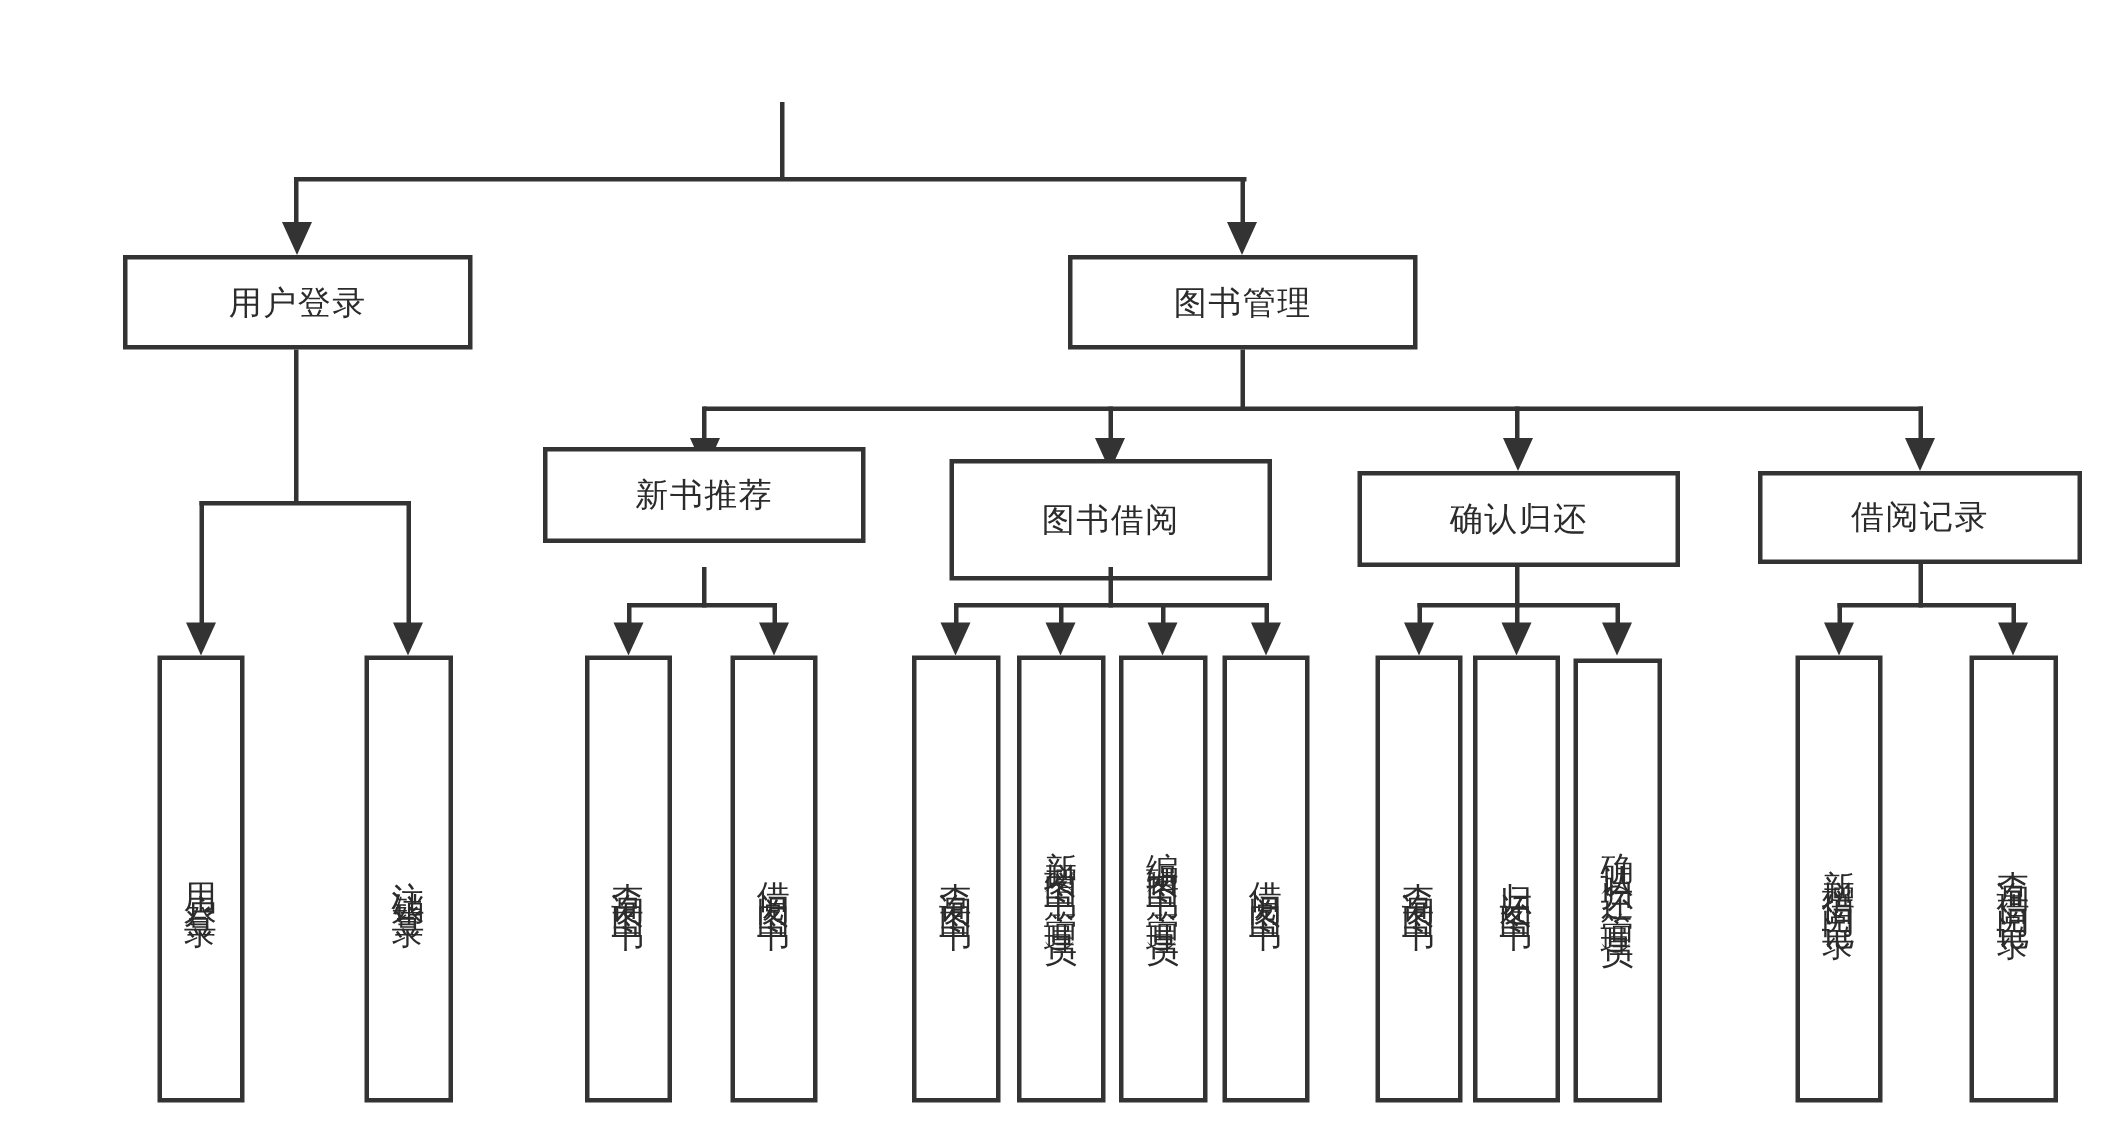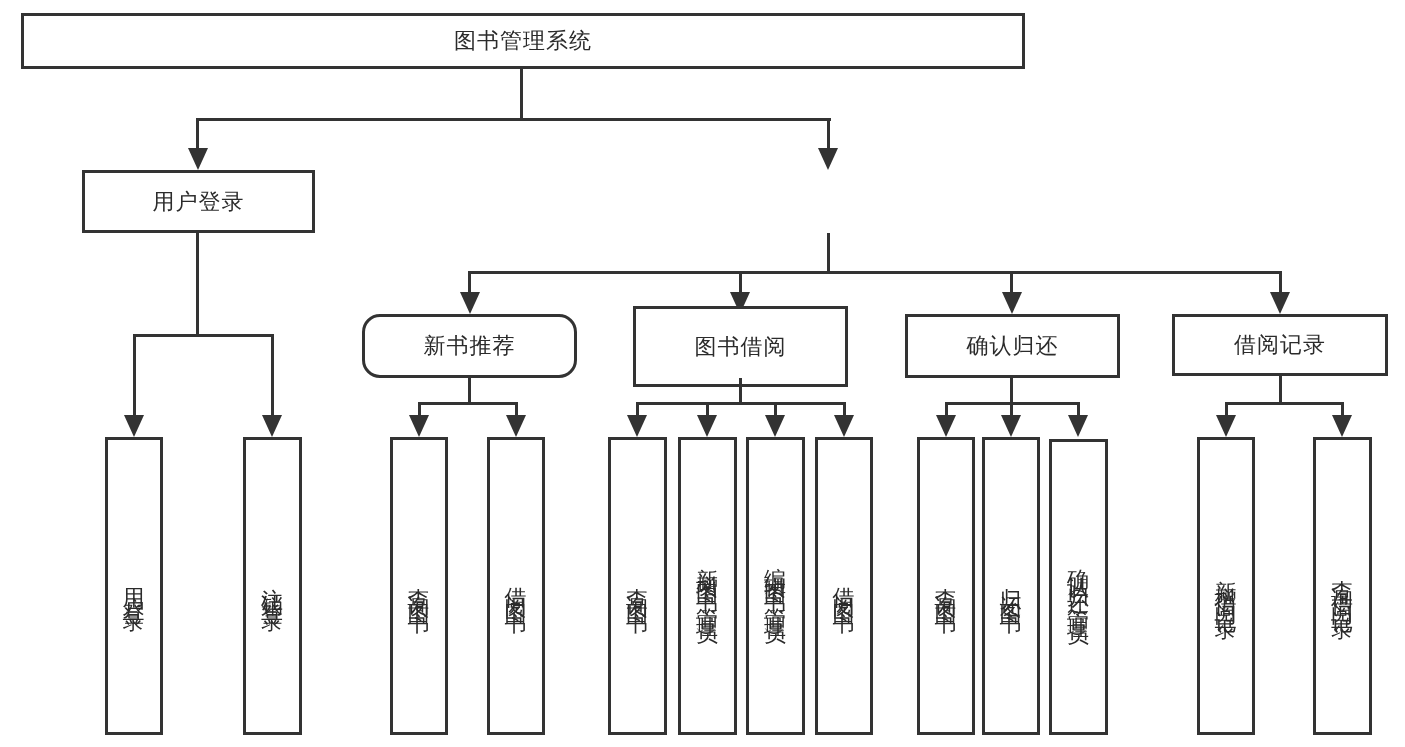--- a/index.html
+++ b/index.html
@@ -52,54 +52,54 @@
     letter-spacing:1px;
     z-index:5;
     opacity:.9;
   }
 </style>
 </head>
 <body>
 
 <div class="canvas">
 
-  <div class="box" style="left:21px;top:13px;width:1004px;height:56px;">
-    <span>图书管理系统</span>
-  </div>
 
   <div class="vline" style="left:520px;top:68px;height:52px;"></div>
   <div class="hline" style="left:196px;top:118px;width:635px;"></div>
   <div class="stem" style="left:196px;top:118px;height:32px;"></div>
   <div class="arrow" style="left:188px;top:148px;"></div>
   <div class="stem" style="left:827px;top:118px;height:32px;"></div>
   <div class="arrow" style="left:818px;top:148px;"></div>
 
   <div class="box" style="left:82px;top:170px;width:233px;height:63px;">
     <span>用户登录</span>
+  </div>
+  <div class="box" style="left:712px;top:170px;width:233px;height:63px;">
+    <span>图书管理</span>
   </div>
 
   <div class="vline" style="left:196px;top:233px;height:103px;"></div>
   <div class="hline" style="left:133px;top:334px;width:141px;"></div>
   <div class="stem" style="left:133px;top:334px;height:83px;"></div>
   <div class="arrow" style="left:124px;top:415px;"></div>
   <div class="stem" style="left:271px;top:334px;height:83px;"></div>
   <div class="arrow" style="left:262px;top:415px;"></div>
 
   <div class="vline" style="left:827px;top:233px;height:40px;"></div>
   <div class="hline" style="left:469px;top:271px;width:813px;"></div>
   <div class="stem" style="left:468px;top:271px;height:23px;"></div>
   <div class="arrow" style="left:460px;top:292px;"></div>
   <div class="stem" style="left:739px;top:271px;height:23px;"></div>
   <div class="arrow" style="left:730px;top:292px;"></div>
   <div class="stem" style="left:1010px;top:271px;height:23px;"></div>
   <div class="arrow" style="left:1002px;top:292px;"></div>
   <div class="stem" style="left:1279px;top:271px;height:23px;"></div>
   <div class="arrow" style="left:1270px;top:292px;"></div>
 
-  <div class="box" style="left:362px;top:314px;width:215px;height:64px;border-radius:18px;">
+  <div class="box" style="left:362px;top:298px;width:215px;height:64px;">
     <span>新书推荐</span>
   </div>
   <div class="box" style="left:633px;top:306px;width:215px;height:81px;">
     <span>图书借阅</span>
   </div>
   <div class="box" style="left:905px;top:314px;width:215px;height:64px;">
     <span>确认归还</span>
   </div>
   <div class="box" style="left:1172px;top:314px;width:216px;height:62px;">
     <span>借阅记录</span>

